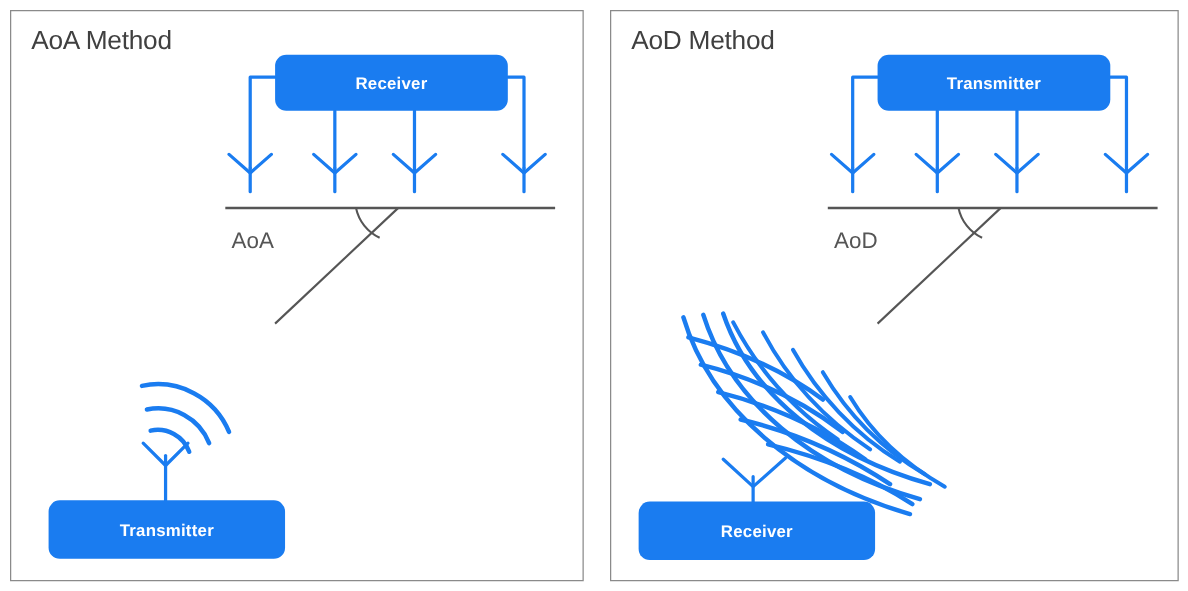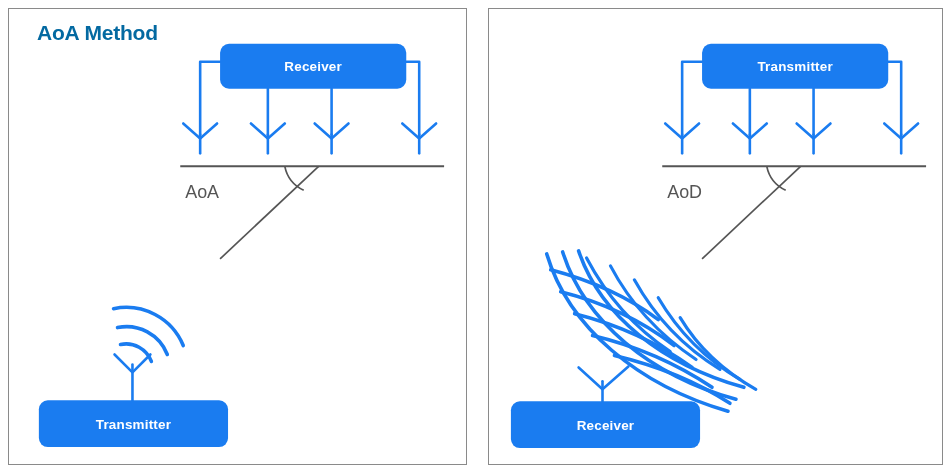--- a/index.html
+++ b/index.html
@@ -25,25 +25,25 @@
     height: 457px;
     box-sizing: border-box;
     border: 1.5px solid #8a8a8a;
     background: #ffffff;
   }
   #panel-aoa { left: 8px;  width: 459px; }
   #panel-aod { left: 488px; width: 455px; }
 
   .panel-title {
     position: absolute;
-    left: 28px;
+    left: 16px;
     top: 12px;
     font-size: 21px;
-    font-weight: bold;
-    color: #0369a1;
+    font-weight: normal;
+    color: #404040;
     letter-spacing: -0.2px;
     white-space: nowrap;
   }
   .panel-svg {
     position: absolute;
     left: 0;
     top: 0;
     width: 100%;
     height: 100%;
     display: block;
@@ -123,20 +123,21 @@
       </g>
 
       <g>
         <rect x="30" y="393" width="190" height="47" rx="9" ry="9" fill="#1a7cf0"></rect>
         <text class="node-label" x="125" y="421.5" text-anchor="middle">Transmitter</text>
       </g>
     </svg>
   </div>
 
   <div class="panel" id="panel-aod">
+    <div class="panel-title">AoD Method</div>
 
     <svg class="panel-svg" viewBox="0 0 455 457" preserveAspectRatio="none">
 
       <g stroke="#1a7cf0" stroke-width="2.6" fill="none" stroke-linecap="round" stroke-linejoin="round">
         <g>
           <path d="M 214,53 L 194,53 L 194,126"></path>
           <path d="M 177,115 L 194,130 L 211,115"></path>
           <path d="M 194,126 L 194,145"></path>
         </g>
         <g>

